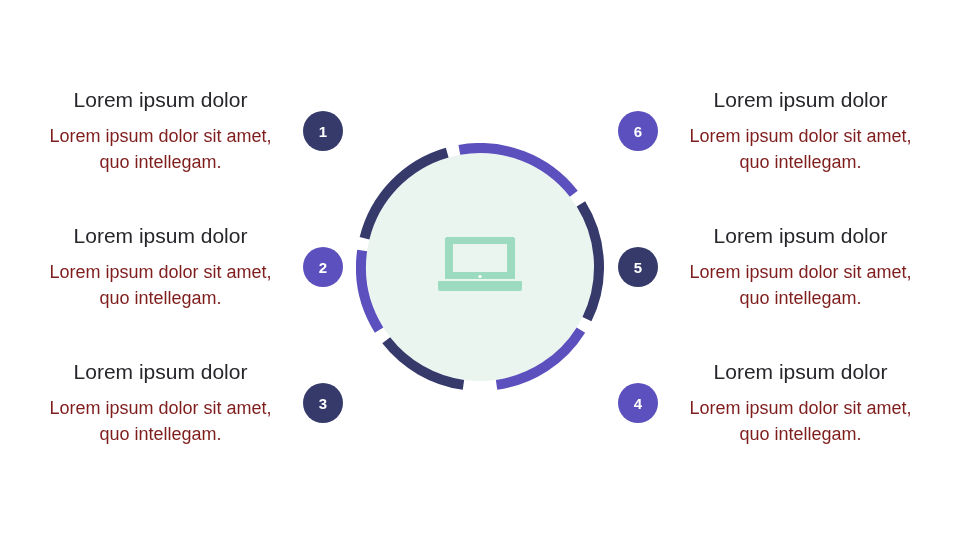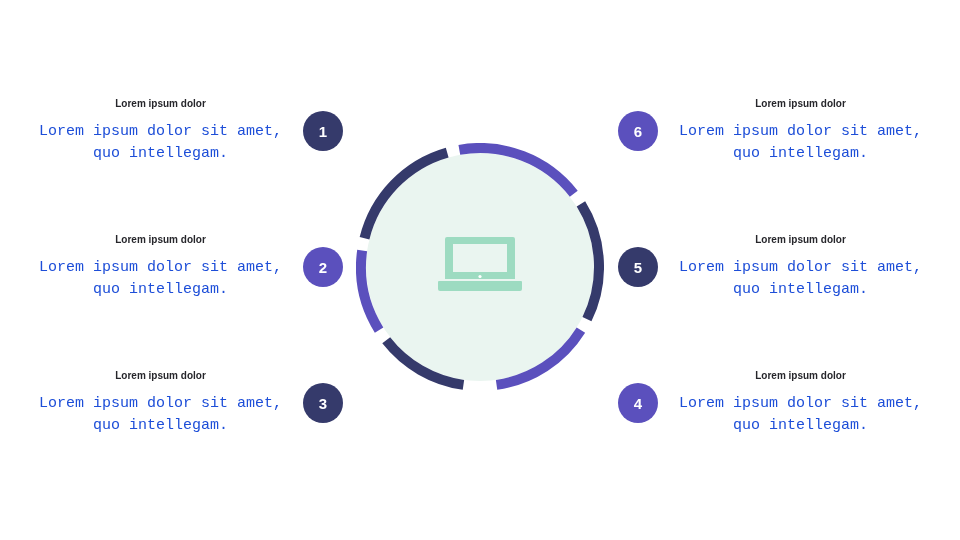--- a/index.html
+++ b/index.html
@@ -58,32 +58,31 @@
   .item-texts {
     width: 245px;
     display: flex;
     flex-direction: column;
     justify-content: center;
   }
   .item.left .item-texts  { text-align: center; }
   .item.right .item-texts { text-align: center; }
 
   .item-title {
-    font-size: 10px;
-    font-weight: bold;
+    font-size: 21px;
+    font-weight: normal;
     color: #26262b;
     line-height: 1.25;
     margin-bottom: 11px;
     white-space: nowrap;
   }
   .item-body {
-    font-size: 15px;
-    color: #1d4ed8;
+    font-size: 18px;
+    color: #7f1d1d;
     line-height: 1.42;
-    font-family: Liberation Mono, monospace;
   }
 
   .badge {
     width: 40px;
     height: 40px;
     border-radius: 50%;
     flex: 0 0 40px;
     display: flex;
     align-items: center;
     justify-content: center;

